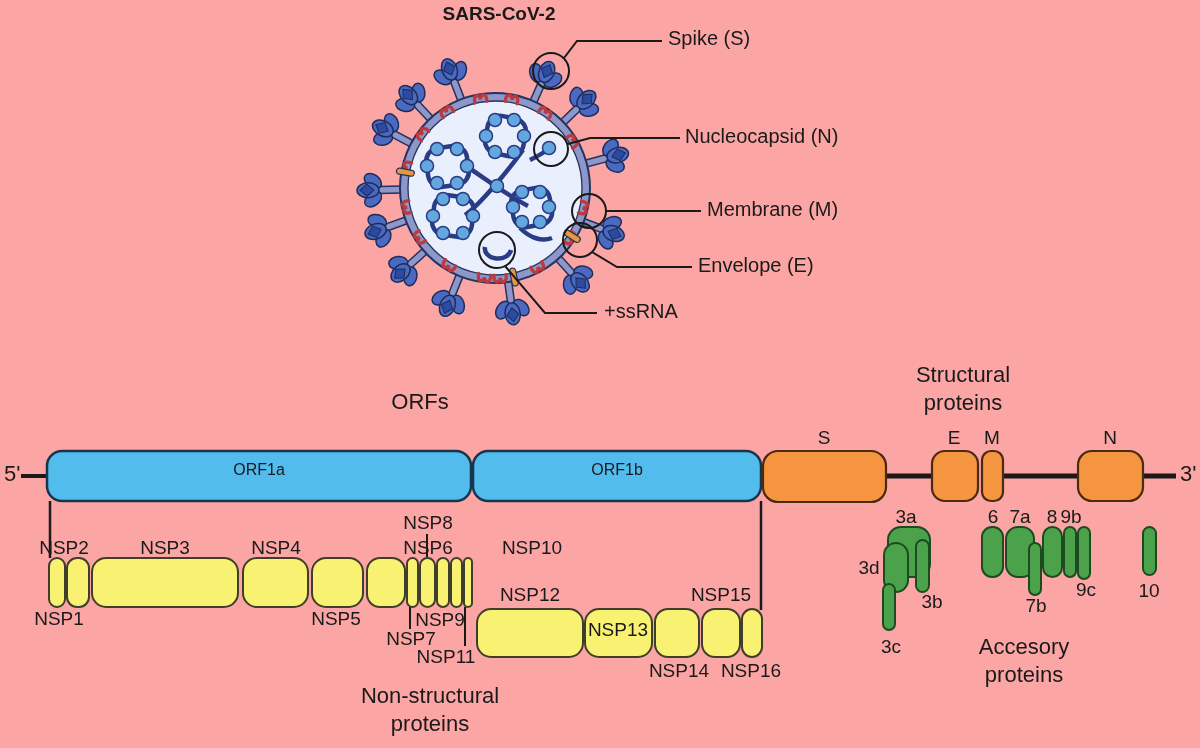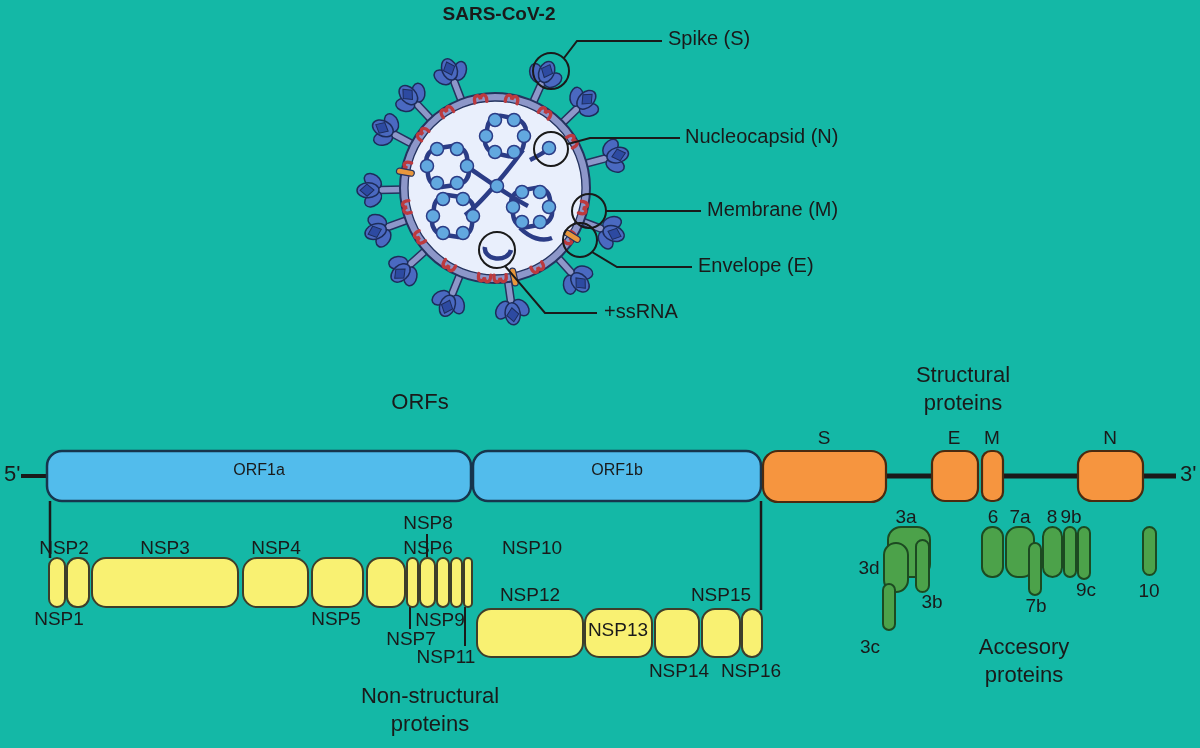--- a/index.html
+++ b/index.html
@@ -1,16 +1,16 @@
 <!DOCTYPE html>
 <html><head>
 <meta charset="utf-8">
 <style>
   html,body{margin:0;padding:0;background:#fff;}
-  #stage{position:relative;width:1200px;height:748px;background:#14b8a6;overflow:hidden;
+  #stage{position:relative;width:1200px;height:748px;background:#fca5a5;overflow:hidden;
          font-family:"Liberation Sans", sans-serif;color:#1a1a1a;}
   svg{position:absolute;left:0;top:0;}
   .lbl{position:absolute;font-size:19px;line-height:1.05;white-space:nowrap;color:#1a1a1a;}
   .c{transform:translateX(-50%);}
   .lbl-lg{font-size:22px;}
   .lbl-xl{font-size:16px;}
   .prime{font-size:22px;}
   .vtitle{font-size:19px;font-weight:bold;}
   .vlabel{font-size:20px;}
 </style>
@@ -236,18 +236,18 @@
   <div class="lbl c" style="left:679px;top:661px;">NSP14</div>
   <div class="lbl c" style="left:751px;top:661px;">NSP16</div>
 
   <div class="lbl c" style="left:906px;top:507px;">3a</div>
   <div class="lbl c" style="left:993px;top:507px;">6</div>
   <div class="lbl c" style="left:1020px;top:507px;">7a</div>
   <div class="lbl c" style="left:1052px;top:507px;">8</div>
   <div class="lbl c" style="left:1071px;top:507px;">9b</div>
   <div class="lbl c" style="left:869px;top:558px;">3d</div>
   <div class="lbl c" style="left:932px;top:592px;">3b</div>
-  <div class="lbl c" style="left:870px;top:637px;">3c</div>
+  <div class="lbl c" style="left:891px;top:637px;">3c</div>
   <div class="lbl c" style="left:1036px;top:596px;">7b</div>
   <div class="lbl c" style="left:1086px;top:580px;">9c</div>
   <div class="lbl c" style="left:1149px;top:581px;">10</div>
 
 </div>
 
 </body></html>

